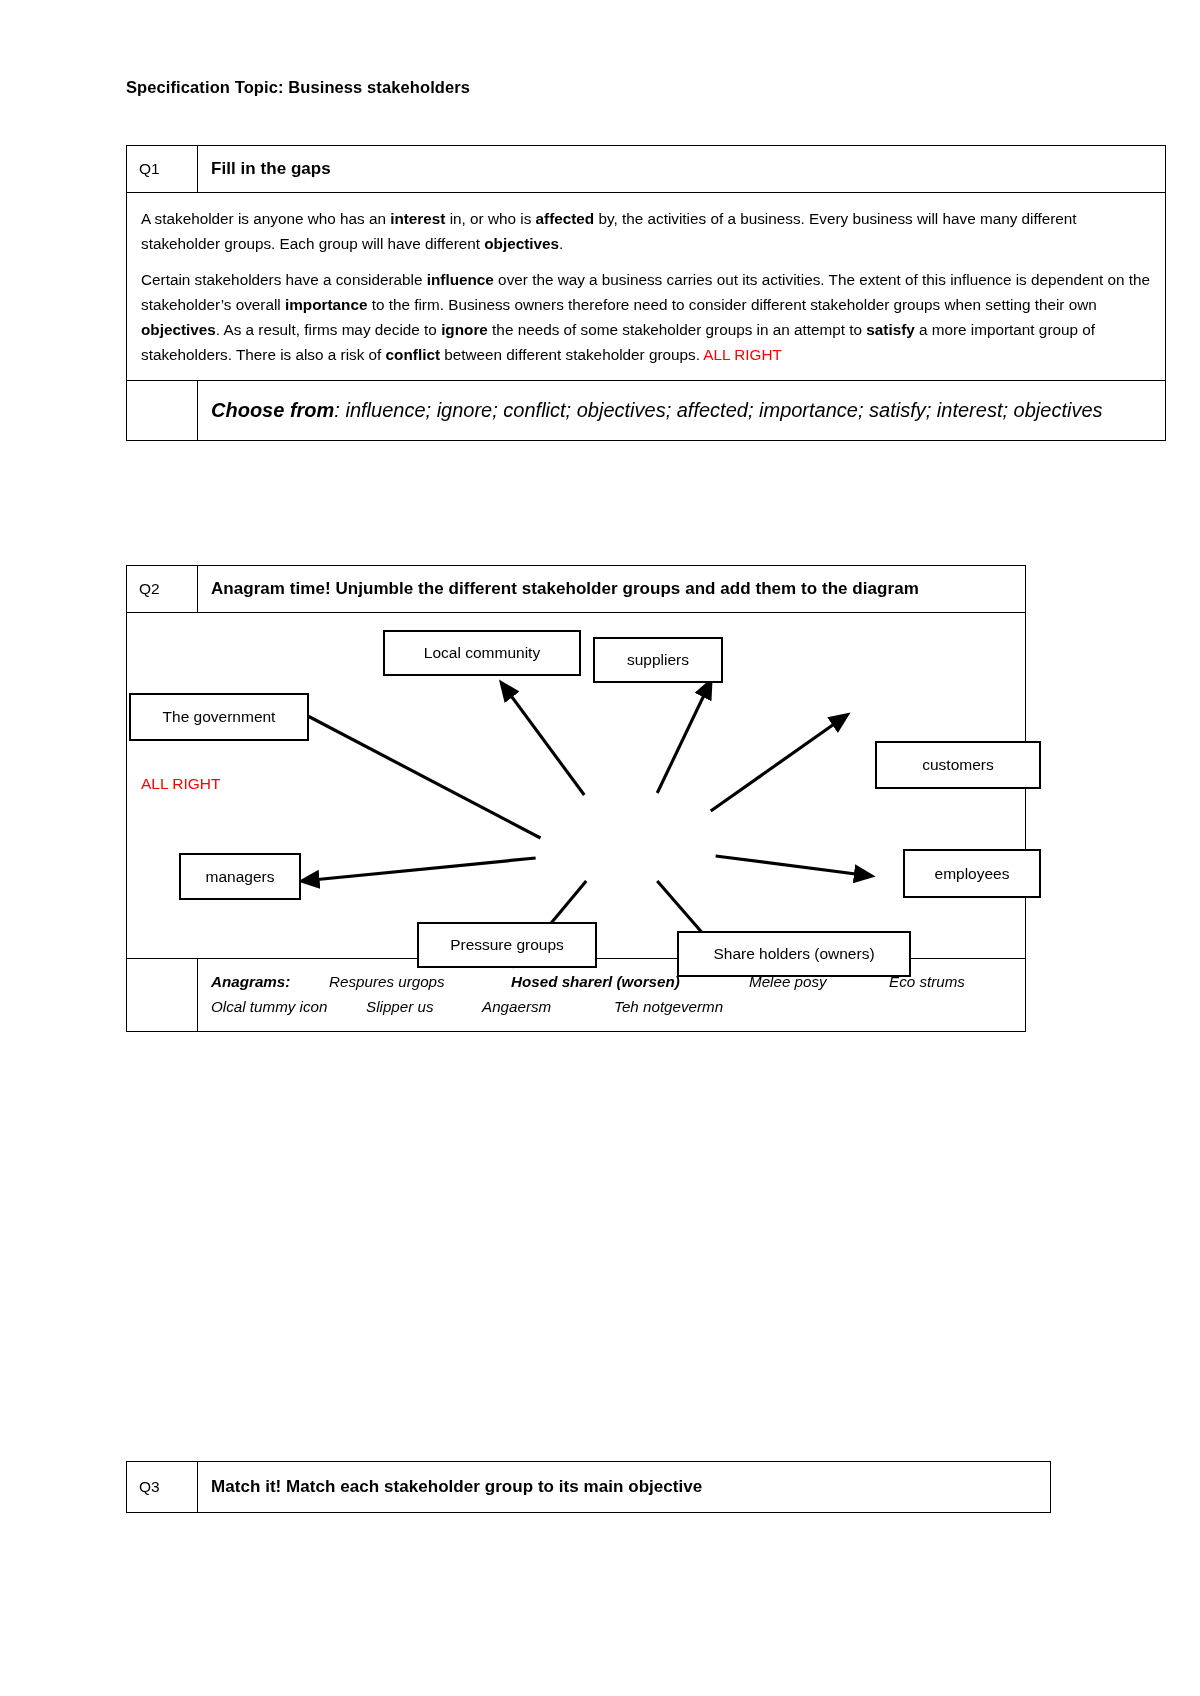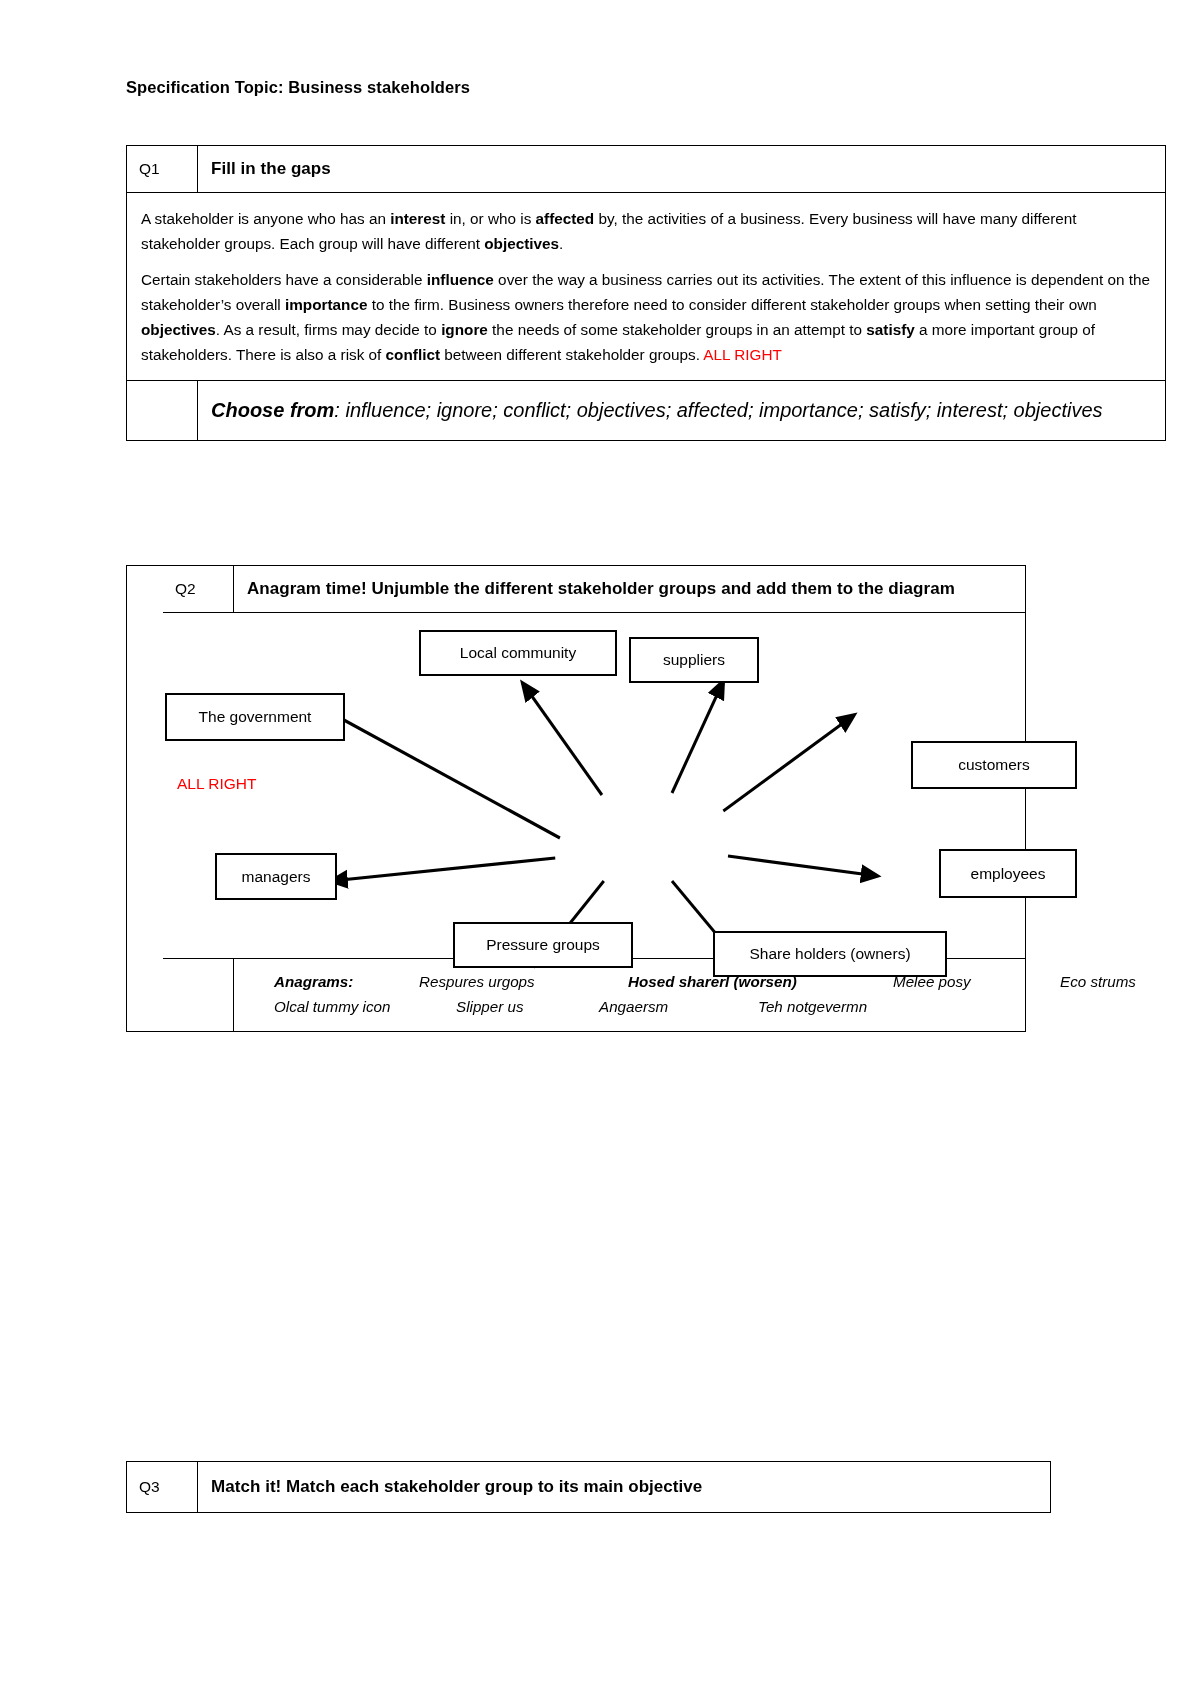--- a/index.html
+++ b/index.html
@@ -96,21 +96,21 @@
   }
   .choose-row .choose-text .lead {
     font-weight: bold;
     font-style: italic;
   }
 
   
   #q1 { left: 126px; top: 145px; width: 1040px; }
 
   
-  #q2 { left: 126px; top: 565px; width: 900px; padding-left: 36px; }
+  #q2 { left: 126px; top: 565px; width: 900px; }
   .diagram-area {
     position: relative;
     height: 345px;
     width: 100%;
     box-sizing: border-box;
   }
   .diagram-area svg {
     position: absolute;
     left: 0; top: 0;
     width: 100%;
@@ -163,21 +163,21 @@
   }
   .anagrams-row .ana-content {
     flex: 1;
     padding: 11px 14px 12px 13px;
     font-size: 15.2px;
     font-style: italic;
     line-height: 1.62;
   }
   .ana-line { display: block; white-space: nowrap; }
   .ana-lead { font-weight: bold; font-style: italic; }
-  .ana-item { display: inline-block; margin-left: 27px; }
+  .ana-item { display: inline-block; }
   .ana-l1 .ana-lead { width: 118px; }
   .ana-l1 .i1 { width: 182px; }
   .ana-l1 .i2 { width: 238px; font-weight: bold; }
   .ana-l1 .i3 { width: 140px; }
   .ana-l2 .i1 { width: 155px; }
   .ana-l2 .i2 { width: 116px; }
   .ana-l2 .i3 { width: 132px; }
 
   
   #q3 { left: 126px; top: 1461px; width: 925px; }

